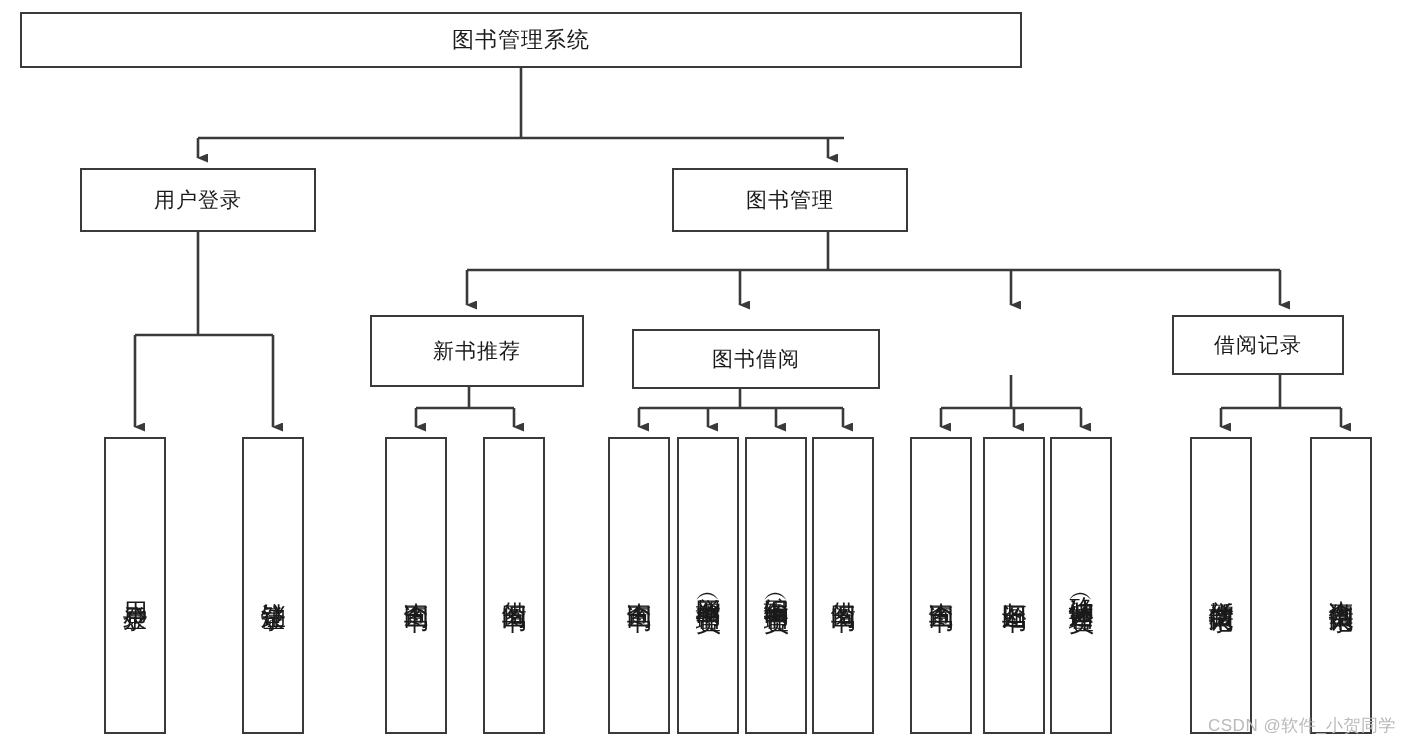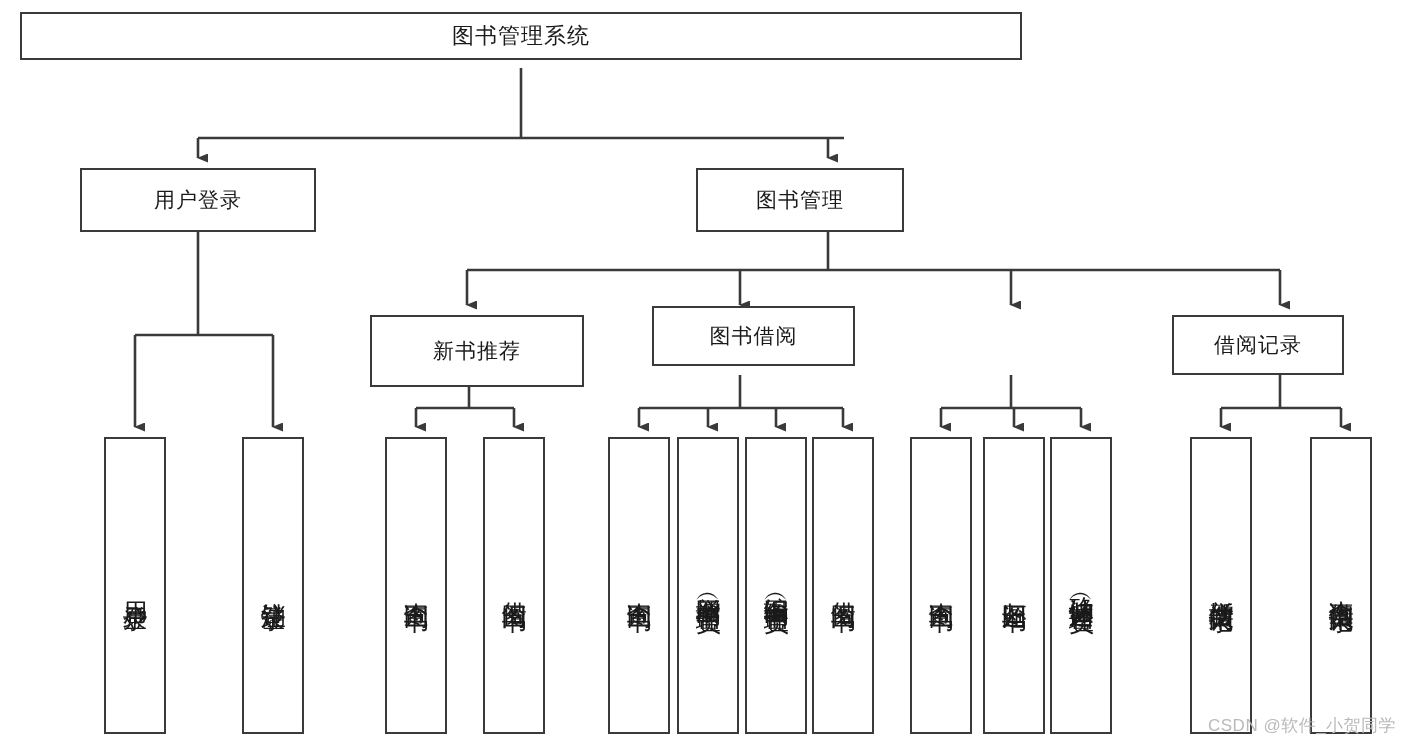--- a/index.html
+++ b/index.html
@@ -118,35 +118,35 @@
       <path d="M1014,408 L1014,427" marker-end="url(#arrowhead)"></path>
       <path d="M1081,408 L1081,427" marker-end="url(#arrowhead)"></path>
 
       <path d="M1280,375 L1280,408"></path>
       <path d="M1221,408 L1341,408"></path>
       <path d="M1221,408 L1221,427" marker-end="url(#arrowhead)"></path>
       <path d="M1341,408 L1341,427" marker-end="url(#arrowhead)"></path>
     </g>
   </svg>
 
-  <div class="node node-h node-root" style="left: 20px; top: 12px; width: 1002px; height: 48px;">
+  <div class="node node-h node-root" style="left: 20px; top: 12px; width: 1002px; height: 56px;">
     <span class="node-label">图书管理系统</span>
   </div>
 
   <div class="node node-h" style="left: 80px; top: 168px; width: 236px; height: 64px;">
     <span class="node-label">用户登录</span>
   </div>
-  <div class="node node-h" style="left: 696px; top: 168px; width: 208px; height: 64px;">
+  <div class="node node-h" style="left: 672px; top: 168px; width: 236px; height: 64px;">
     <span class="node-label">图书管理</span>
   </div>
 
   <div class="node node-h" style="left: 370px; top: 315px; width: 214px; height: 72px;">
     <span class="node-label">新书推荐</span>
   </div>
-  <div class="node node-h" style="left: 632px; top: 306px; width: 203px; height: 60px; margin-left: 20px;">
+  <div class="node node-h" style="left: 632px; top: 329px; width: 248px; height: 60px;">
     <span class="node-label">图书借阅</span>
   </div>
   <div class="node node-h" style="left: 1172px; top: 315px; width: 172px; height: 60px;">
     <span class="node-label">借阅记录</span>
   </div>
 
   <div class="node node-v" style="left: 104px; top: 437px; width: 62px; height: 297px;">
     <span class="node-label">用户登录</span>
   </div>
   <div class="node node-v" style="left: 242px; top: 437px; width: 62px; height: 297px;">

